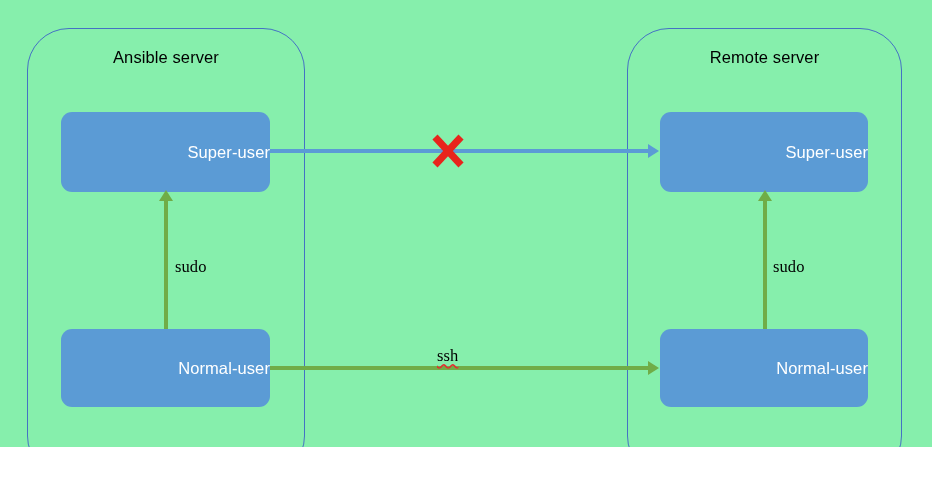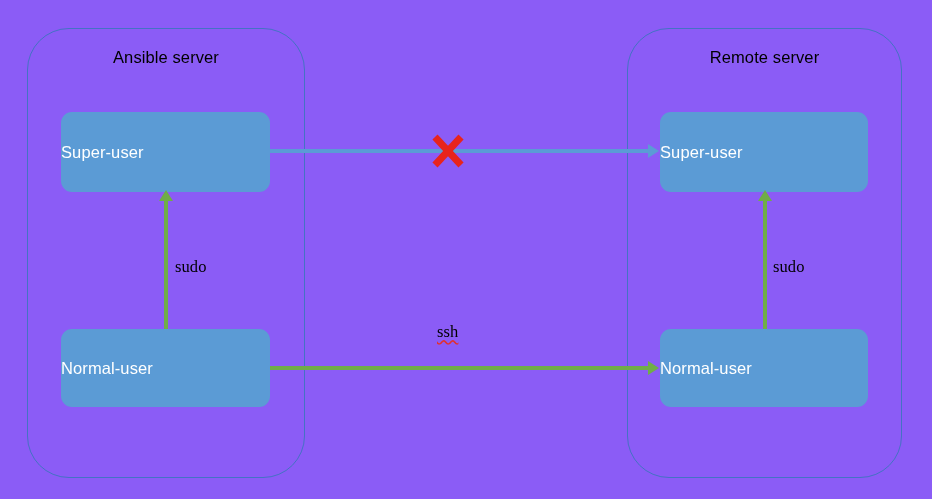--- a/index.html
+++ b/index.html
@@ -7,22 +7,22 @@
     margin: 0;
     padding: 0;
     background: #ffffff;
   }
   body {
     font-family: "Liberation Sans", sans-serif;
   }
   #canvas {
     position: relative;
     width: 932px;
-    height: 499px;
-    background: #8b5cf6;
+    height: 447px;
+    background: #86efac;
     overflow: hidden;
   }
   .server-box {
     position: absolute;
     border: 1.4px solid #4472C4;
     border-radius: 42px;
     background: transparent;
     box-sizing: border-box;
   }
   #ansible-server-box { left: 27px;  top: 28px; width: 278px; height: 450px; }
@@ -40,21 +40,21 @@
     white-space: nowrap;
   }
 
   .user-box {
     position: absolute;
     background: #5B9BD5;
     border-radius: 11px;
     box-sizing: border-box;
     display: flex;
     align-items: center;
-    justify-content: flex-start;
+    justify-content: flex-end;
     color: #ffffff;
     font-size: 16.5px;
     letter-spacing: 0.1px;
     white-space: nowrap;
   }
   #ansible-super-user  { left: 61px;  top: 112px; width: 209px; height: 80px; }
   #ansible-normal-user { left: 61px;  top: 329px; width: 209px; height: 78px; }
   #remote-super-user   { left: 660px; top: 112px; width: 208px; height: 80px; }
   #remote-normal-user  { left: 660px; top: 329px; width: 208px; height: 78px; }
 
@@ -150,15 +150,15 @@
   <div class="h-line blue-stroke" style="left:270px; top:149px; width:378px;"></div>
   <div class="arrow-head-right blue-head" style="left:648px; top:144px;"></div>
 
   <svg id="blocked-marker" viewBox="0 0 40 40">
     <line x1="7" y1="6" x2="33" y2="34" stroke="#E8241C" stroke-width="7" stroke-linecap="butt"></line>
     <line x1="33" y1="6" x2="7" y2="34" stroke="#E8241C" stroke-width="7" stroke-linecap="butt"></line>
   </svg>
 
   <div class="h-line green-stroke" style="left:270px; top:366px; width:380px;"></div>
   <div class="arrow-head-right green-head" style="left:648px; top:361px;"></div>
-  <div class="edge-label misspelled" style="left:437px; top:322px;">ssh</div>
+  <div class="edge-label misspelled" style="left:437px; top:346px;">ssh</div>
 
 </div>
 
 </body></html>

